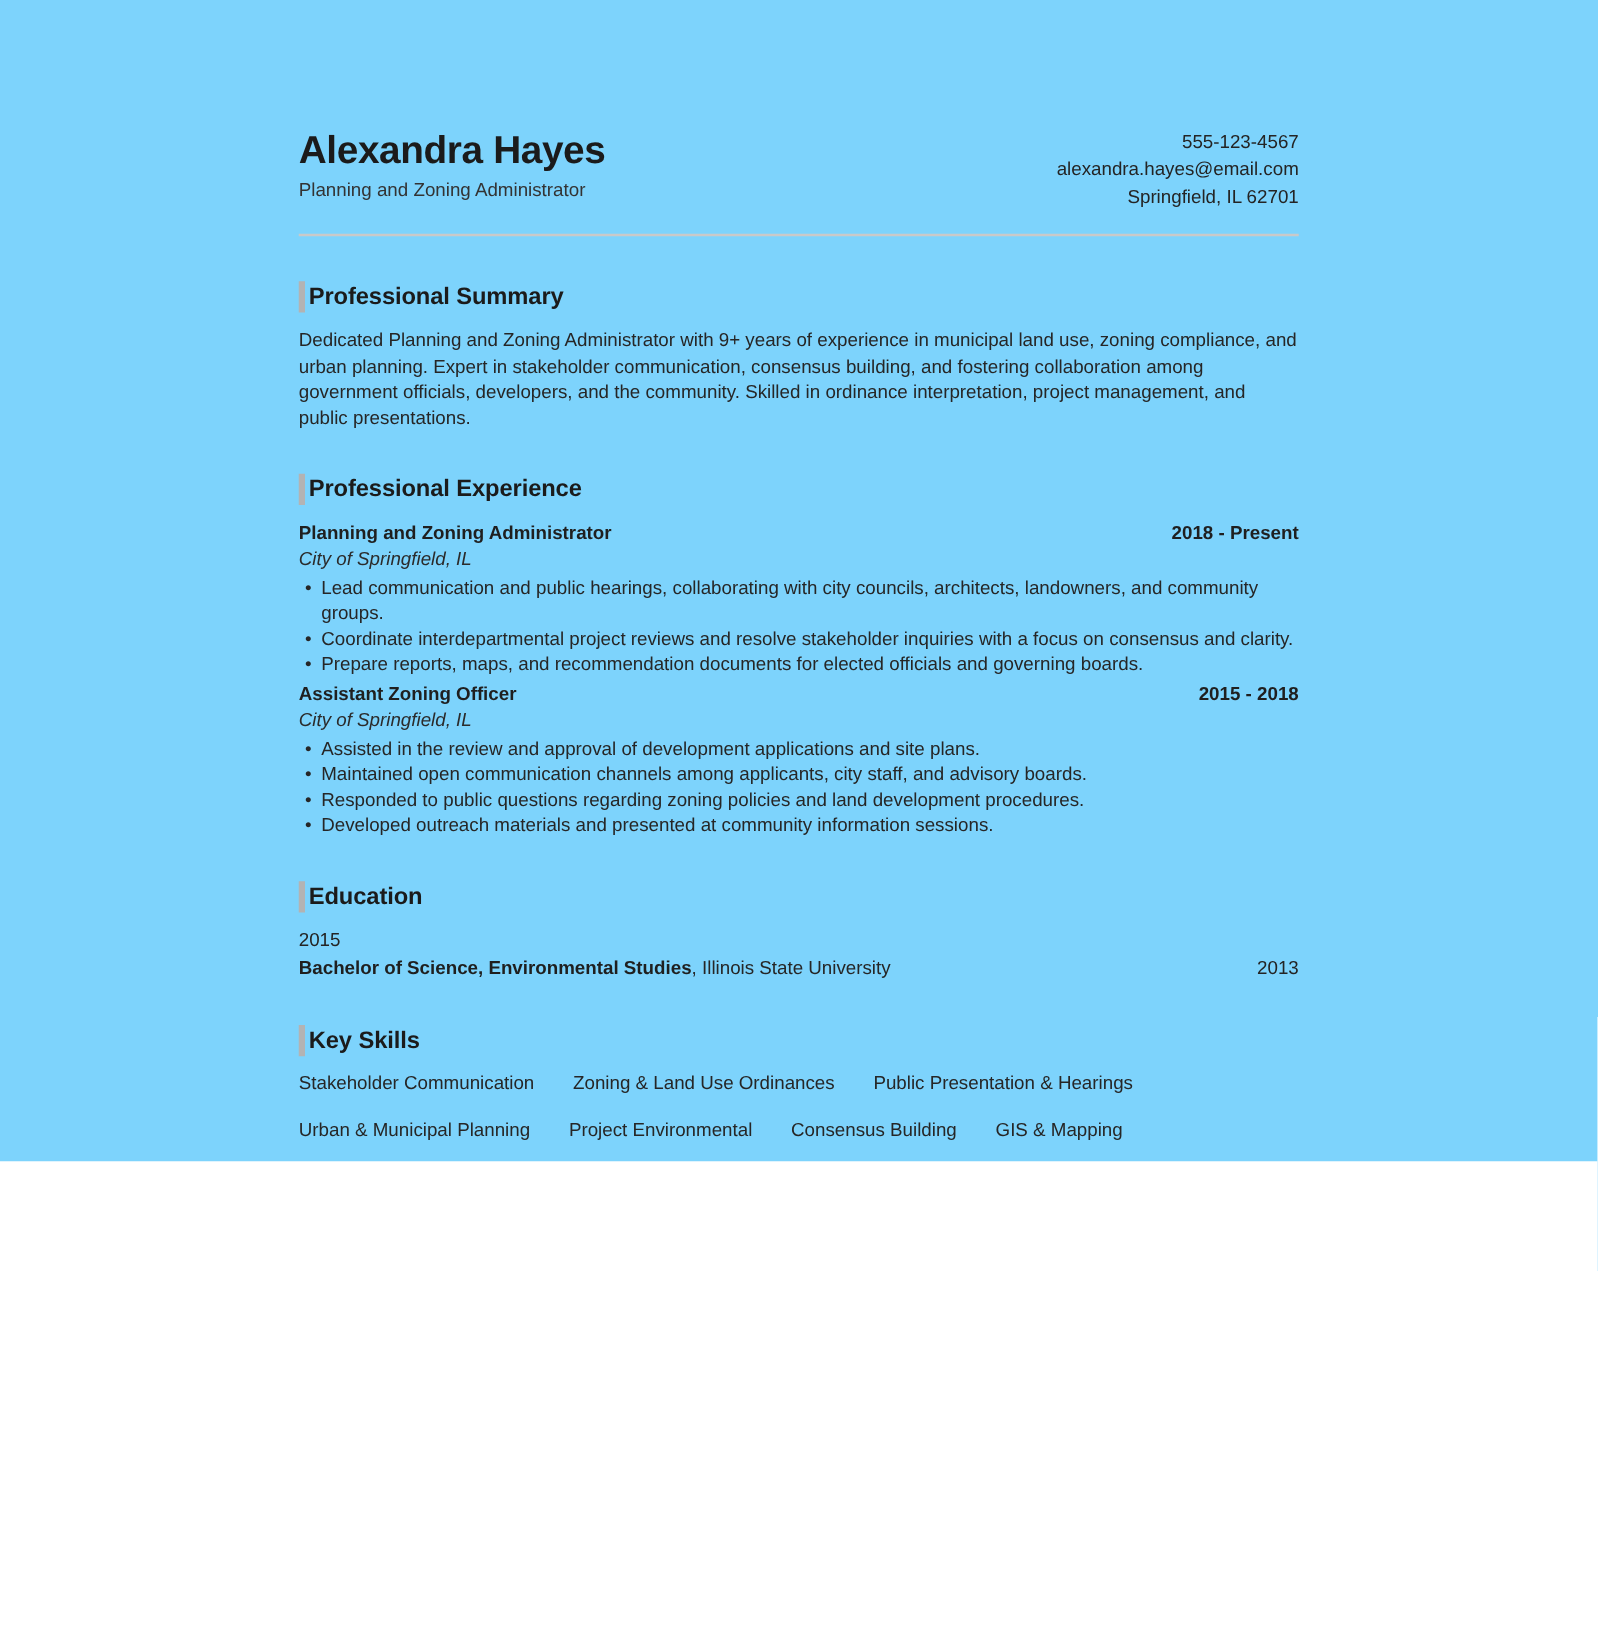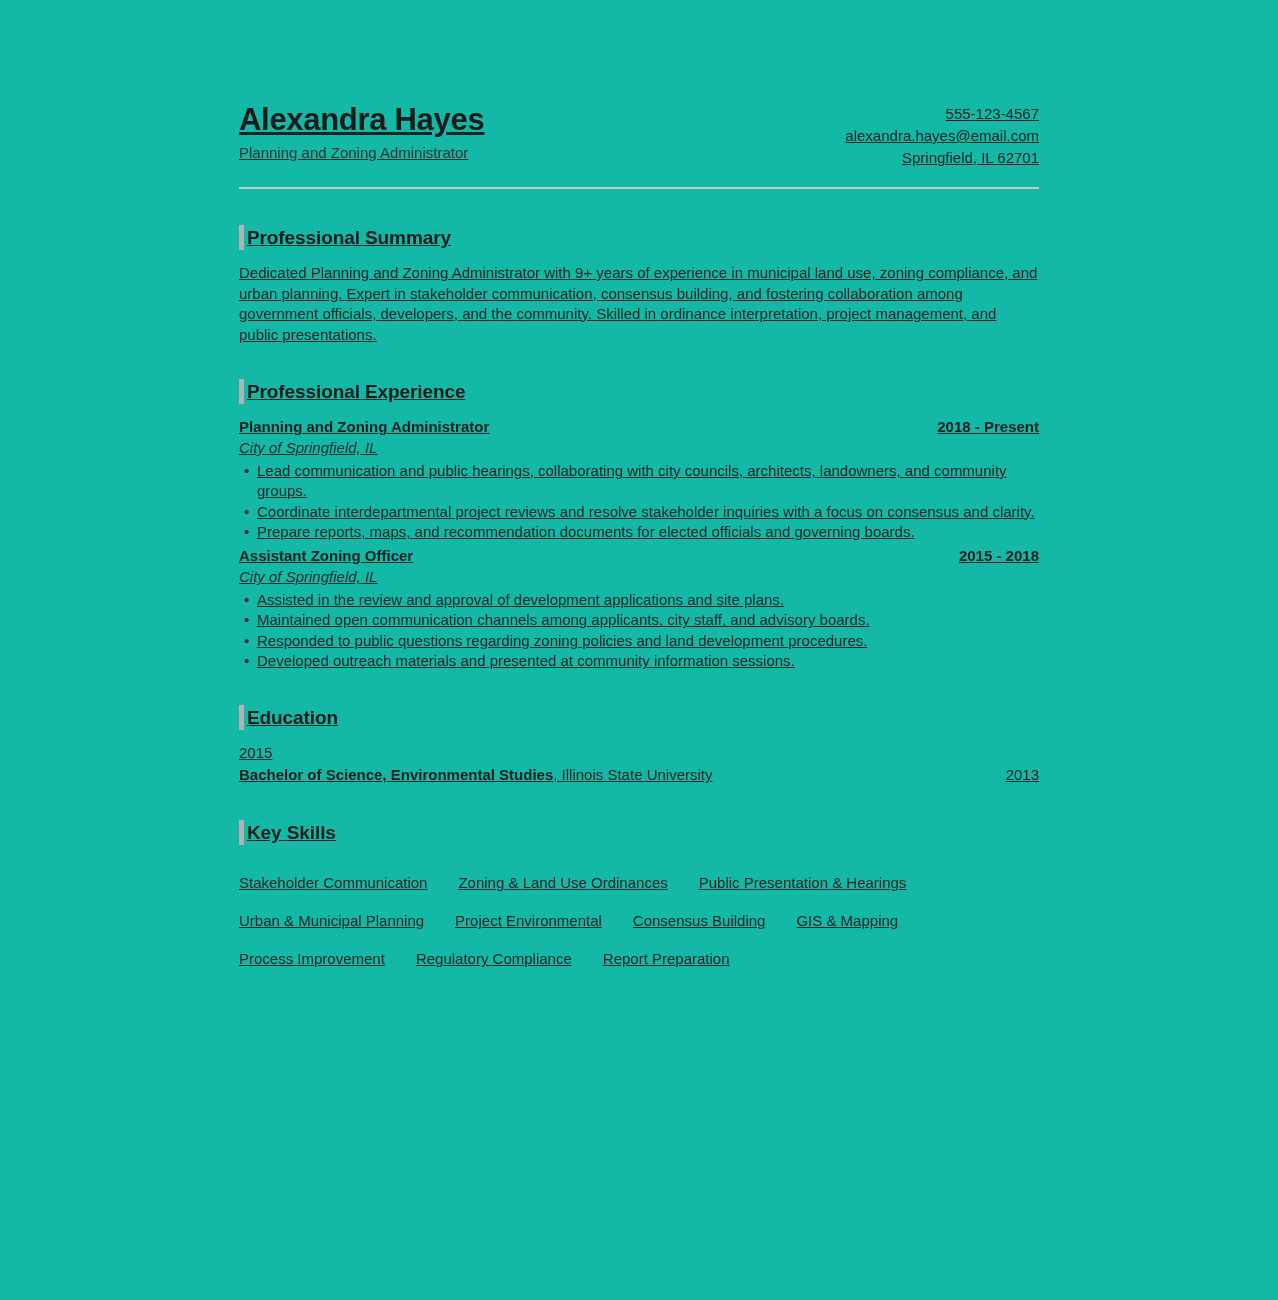--- a/index.html
+++ b/index.html
@@ -6,25 +6,24 @@
   html, body { background: #ffffff; }
   body {
     width: 1278px;
     height: 1300px;
     font-family: "Liberation Sans", sans-serif;
     color: #222222;
     -webkit-font-smoothing: antialiased;
   }
   .page {
     width: 1278px;
-    height: 1300px;
+    height: 929px;
     padding: 100px 239px 0 239px;
-    background: #14b8a6;
+    background: #7dd3fc;
     overflow: hidden;
-    text-decoration: underline;
   }
 
   
   .header {
     display: flex;
     justify-content: space-between;
     align-items: flex-start;
   }
   .person-name {
     font-size: 31px;
@@ -129,21 +128,21 @@
     font-size: 15px;
     line-height: 22px;
     color: #262626;
   }
   .edu-degree { font-weight: 700; color: #1f1f1f; }
   .edu-school { font-weight: 400; }
   .edu-year { font-weight: 400; color: #242424; }
 
   
   .skills-list {
-    margin-top: 28px;
+    margin-top: 12px;
     display: flex;
     flex-wrap: wrap;
     column-gap: 31px;
     row-gap: 18px;
     max-width: 800px;
   }
   .skill {
     font-size: 15px;
     line-height: 20px;
     color: #262626;

